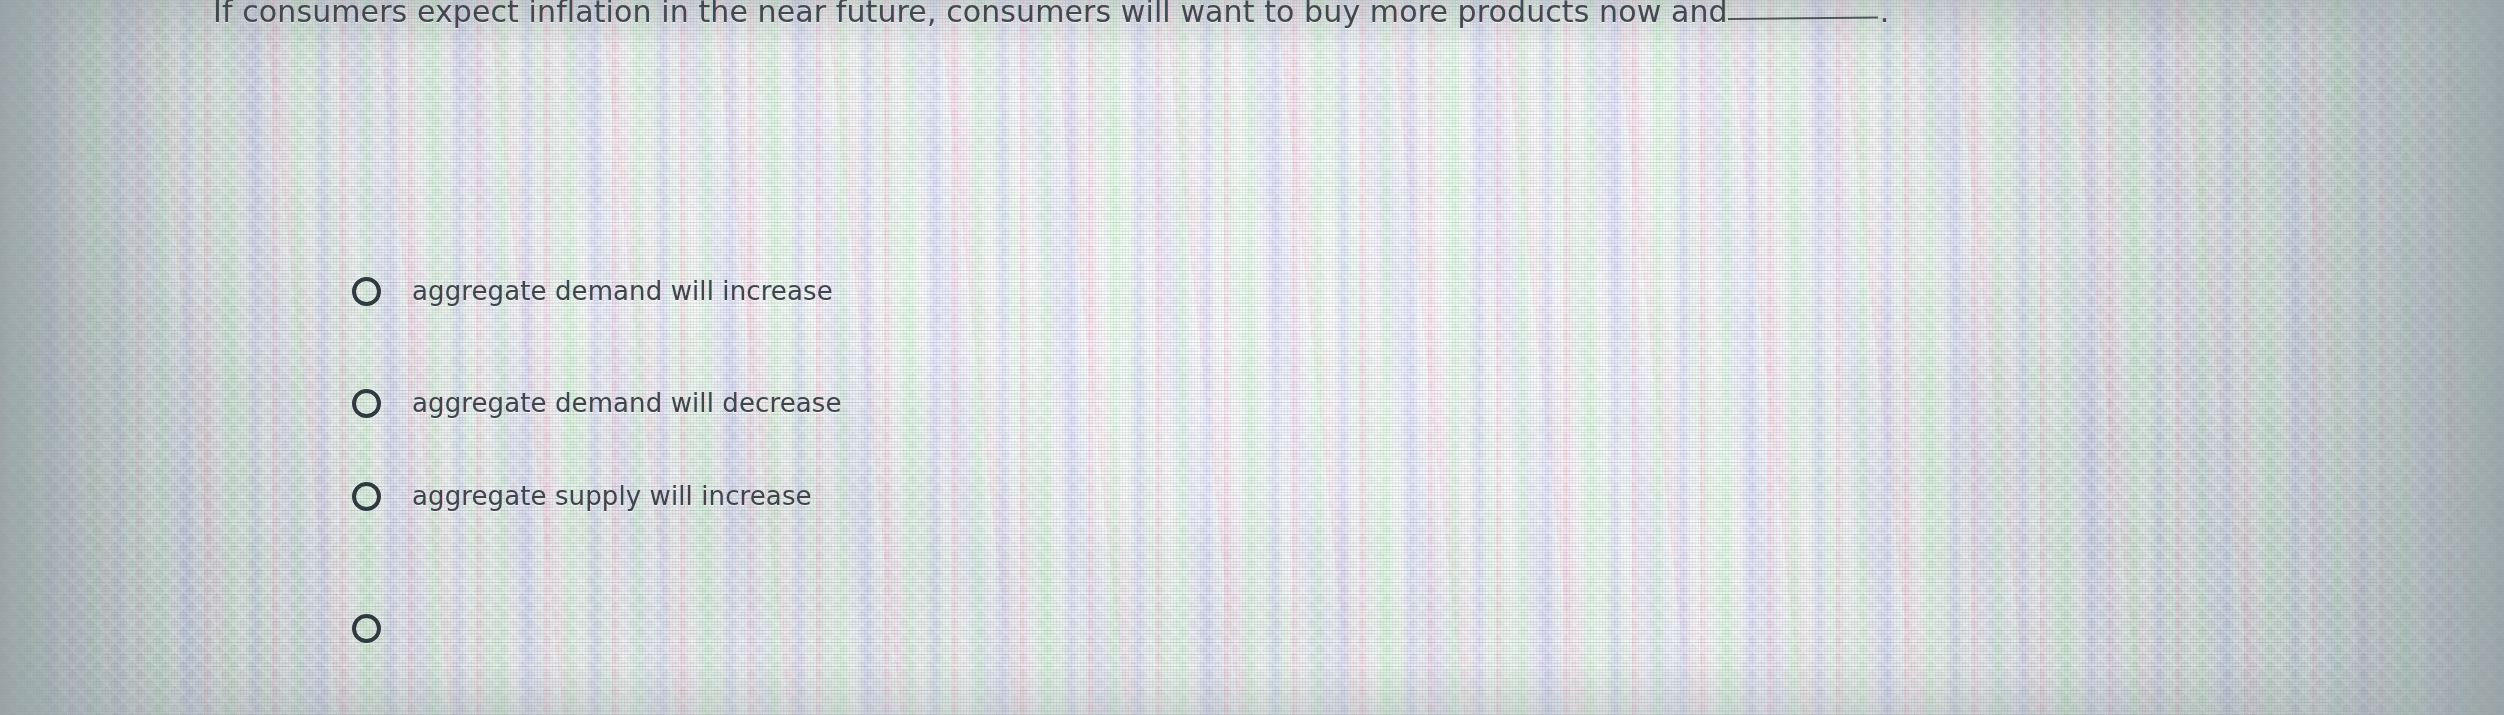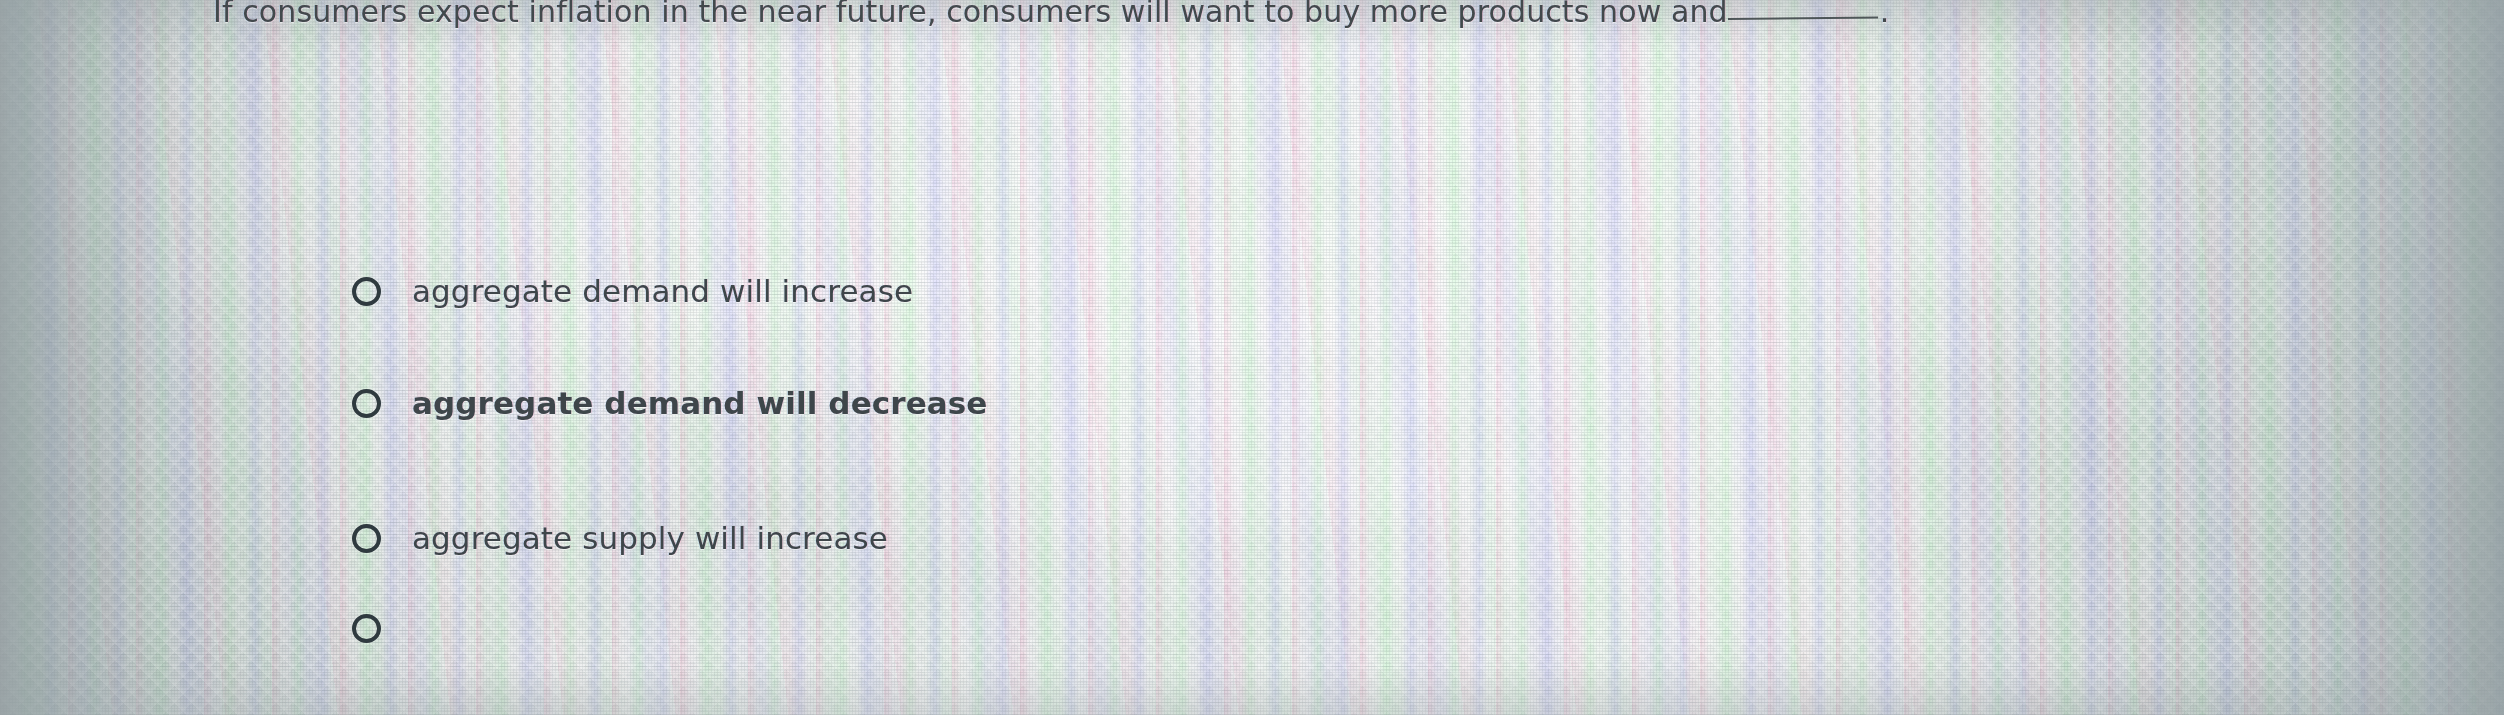--- a/index.html
+++ b/index.html
@@ -223,40 +223,40 @@
   }
 
   .option {
     position: absolute;
     left: 352px;
     display: flex;
     align-items: center;
     height: 44px;
   }
   .option:nth-child(1) { top: 269px; }
-  .option:nth-child(2) { top: 381px; font-weight: bold; }
-  .option:nth-child(3) { top: 516px; }
+  .option:nth-child(2) { top: 381px; }
+  .option:nth-child(3) { top: 474px; }
   .option:nth-child(4) { top: 606px; }
 
   .radio {
     flex: 0 0 auto;
     width: 21px;
     height: 21px;
     border: 4px solid #2f3a3f;
     border-radius: 50%;
     background: transparent;
     box-shadow:
       0 0 1.4px rgba(255,255,255,0.85),
       inset 0 0 1.2px rgba(255,255,255,0.55);
     filter: blur(0.22px);
   }
 
   .option-label {
     margin-left: 31px;
-    font-size: 31px;
+    font-size: 26px;
     line-height: 34px;
     letter-spacing: 0.1px;
     color: #3e464a;
     white-space: nowrap;
     text-shadow:
       0.7px 0 0 rgba(255,150,190,0.32),
      -0.7px 0 0 rgba(140,200,255,0.28),
       0 0.8px 1.0px rgba(255,255,255,0.60);
     filter: blur(0.26px);
   }

